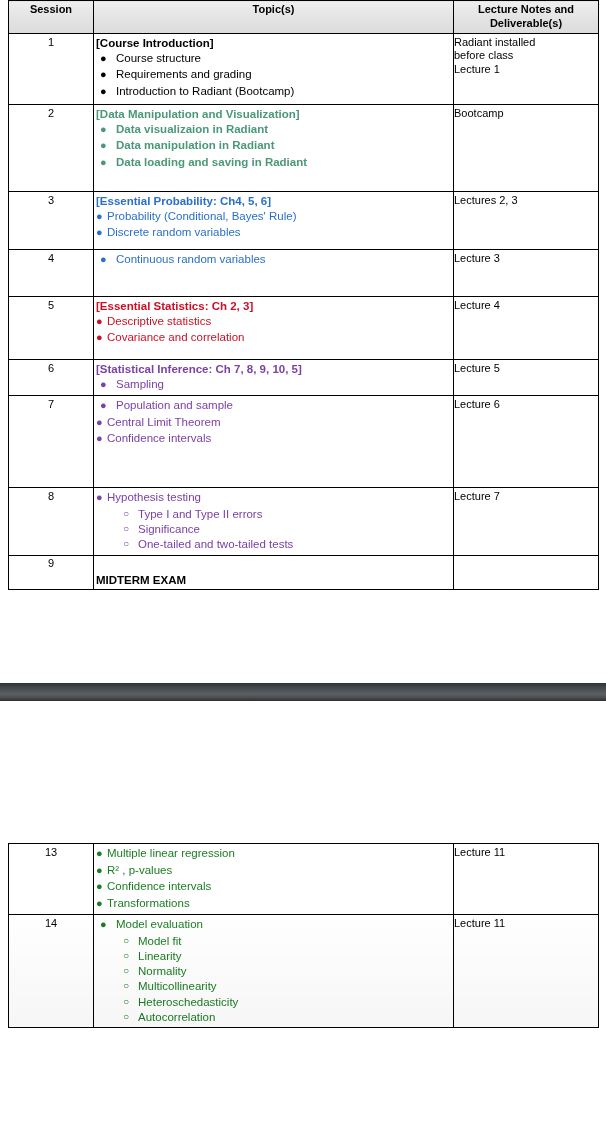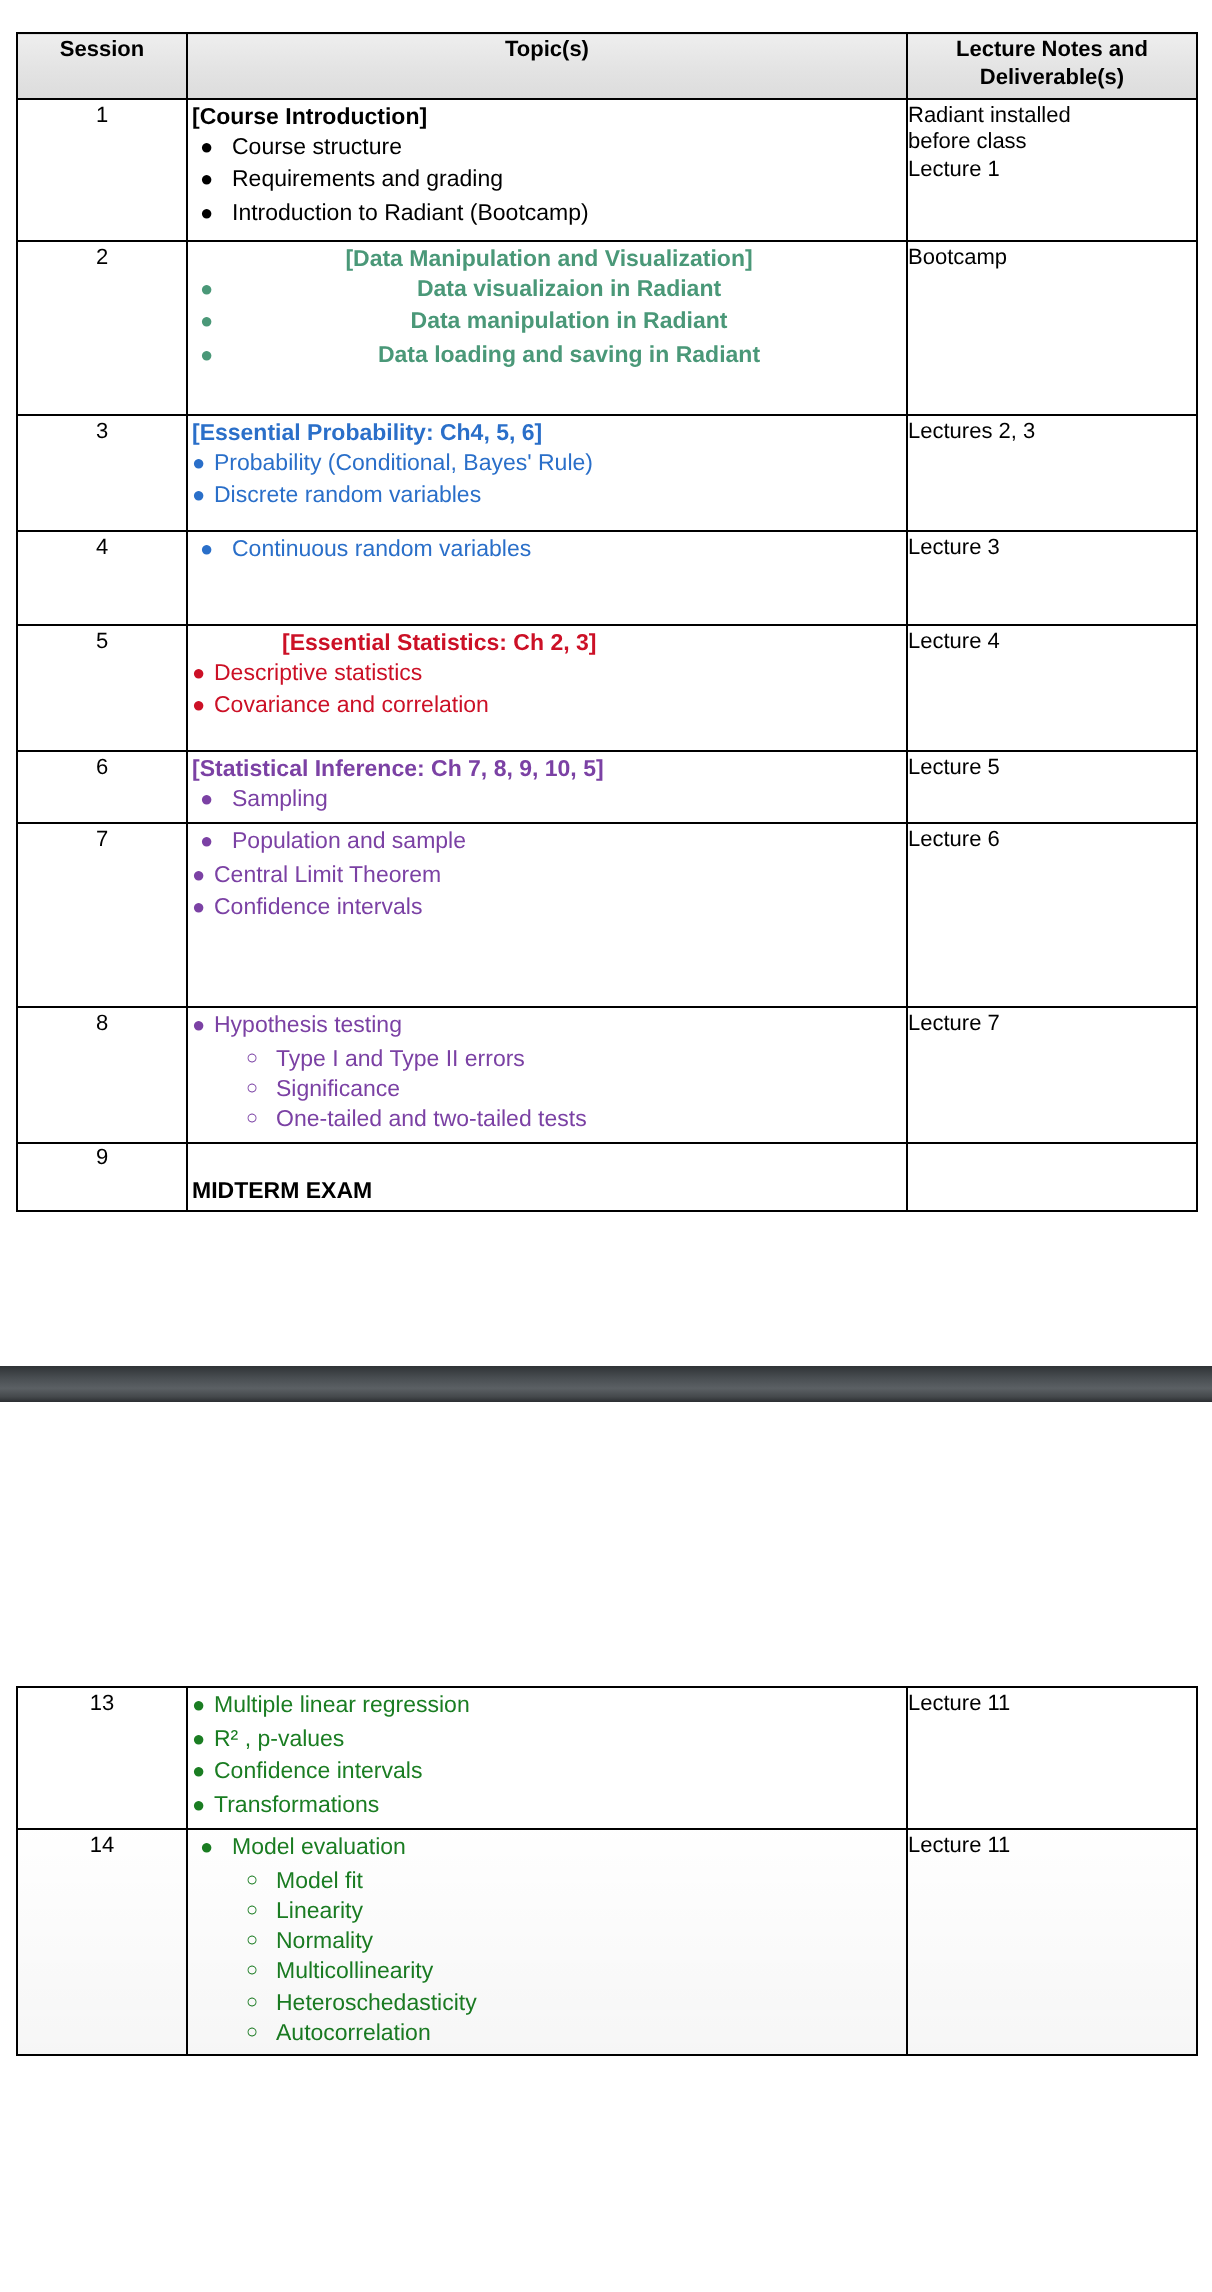--- a/index.html
+++ b/index.html
@@ -14,21 +14,21 @@
     overflow: hidden;
   }
 
   
   .page-sheet {
     position: absolute;
     left: 8px;
     width: 590px;
     background: #ffffff;
   }
-  #sheet-top  { top: 16px; }
+  #sheet-top  { top: 0px; }
   #sheet-bot  { top: 843px; }
 
   table.syllabus {
     width: 590px;
     border-collapse: collapse;
     table-layout: fixed;
   }
   table.syllabus td, table.syllabus th {
     border: 1px solid #000000;
     vertical-align: top;
@@ -105,23 +105,23 @@
   }
   ul.b2 > li > .bul2 {
     position: absolute;
     left: 29px; top: 0;
     font-size: 10px;
     line-height: 1.45;
   }
 
   
   .c-black  { color: #000000; }
-  .c-teal   { color: #4a9878; text-align: center; }
+  .c-teal   { color: #4a9878; }
   .c-blue   { color: #2a6fc9; }
-  .c-red    { color: #cc1026; margin-left: 45px; }
+  .c-red    { color: #cc1026; }
   .c-purple { color: #7b41a4; }
   .c-green  { color: #1a7d22; }
 
   
   #page-band {
     position: absolute;
     left: 0; top: 683px;
     width: 606px; height: 18px;
     background: linear-gradient(180deg,
         #2f3336 0%, #4a4f53 35%, #5b6064 62%, #44484b 86%, #2b2e31 100%);

